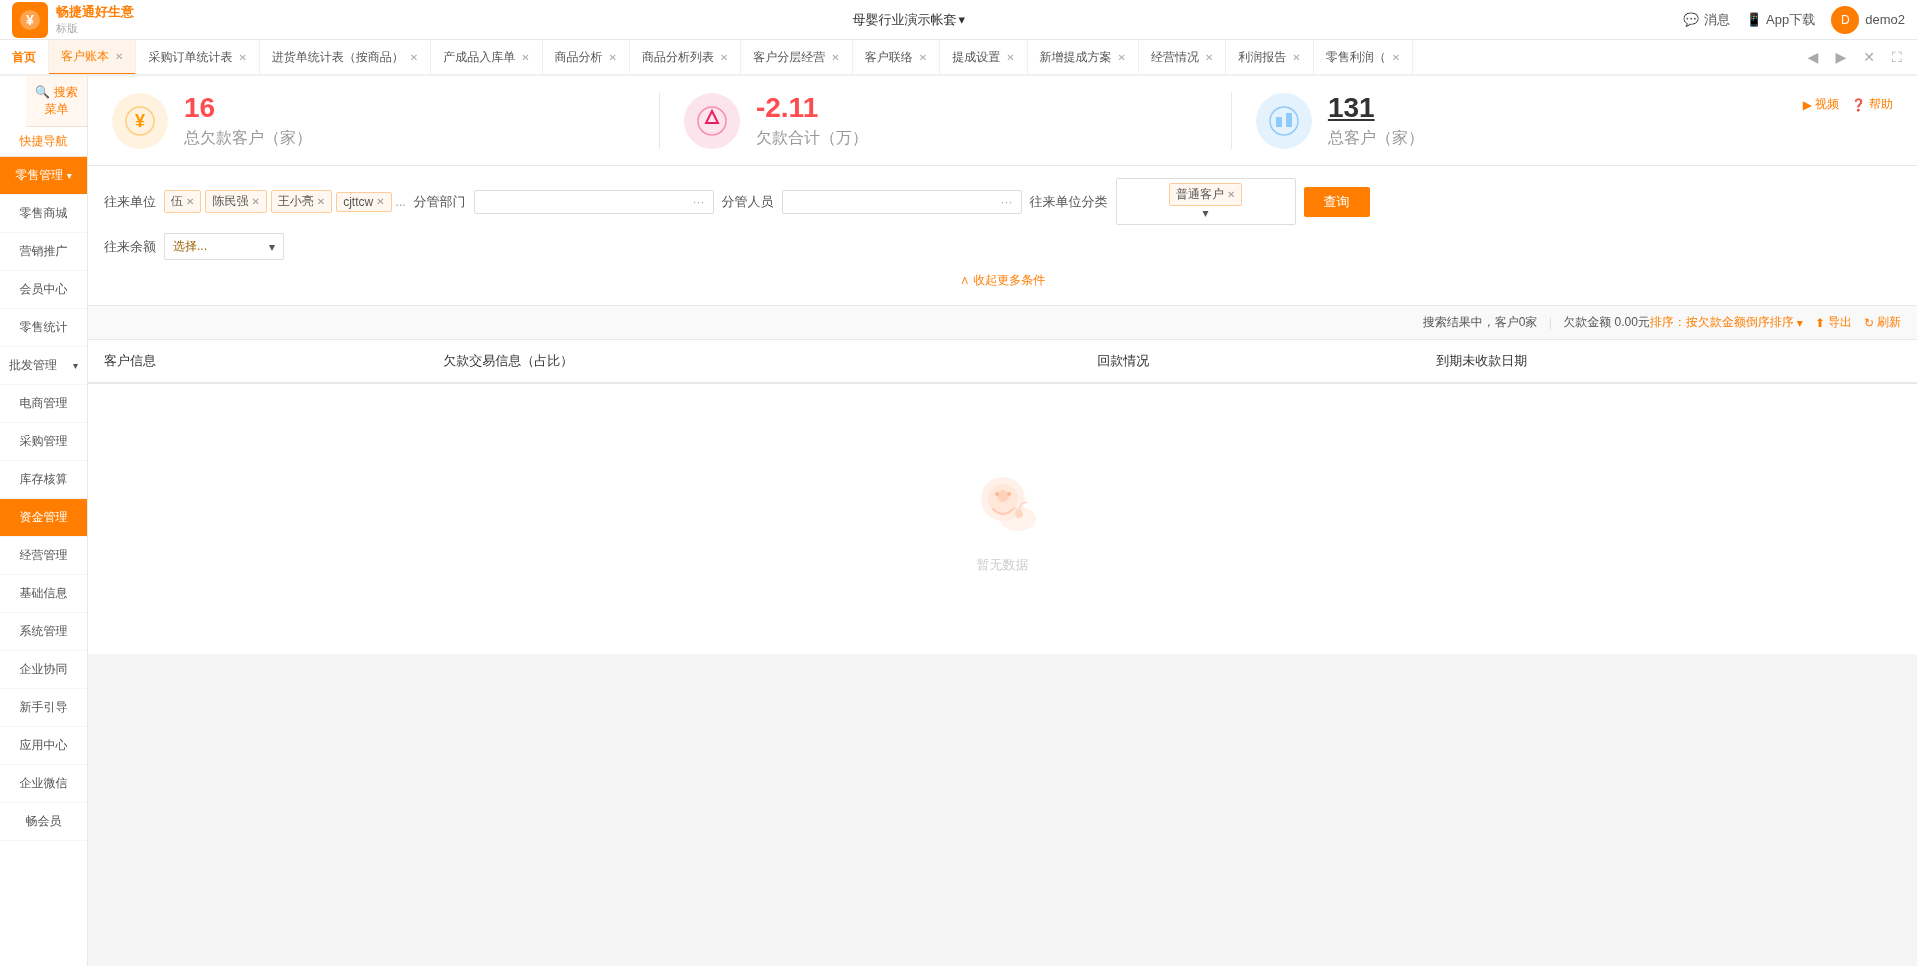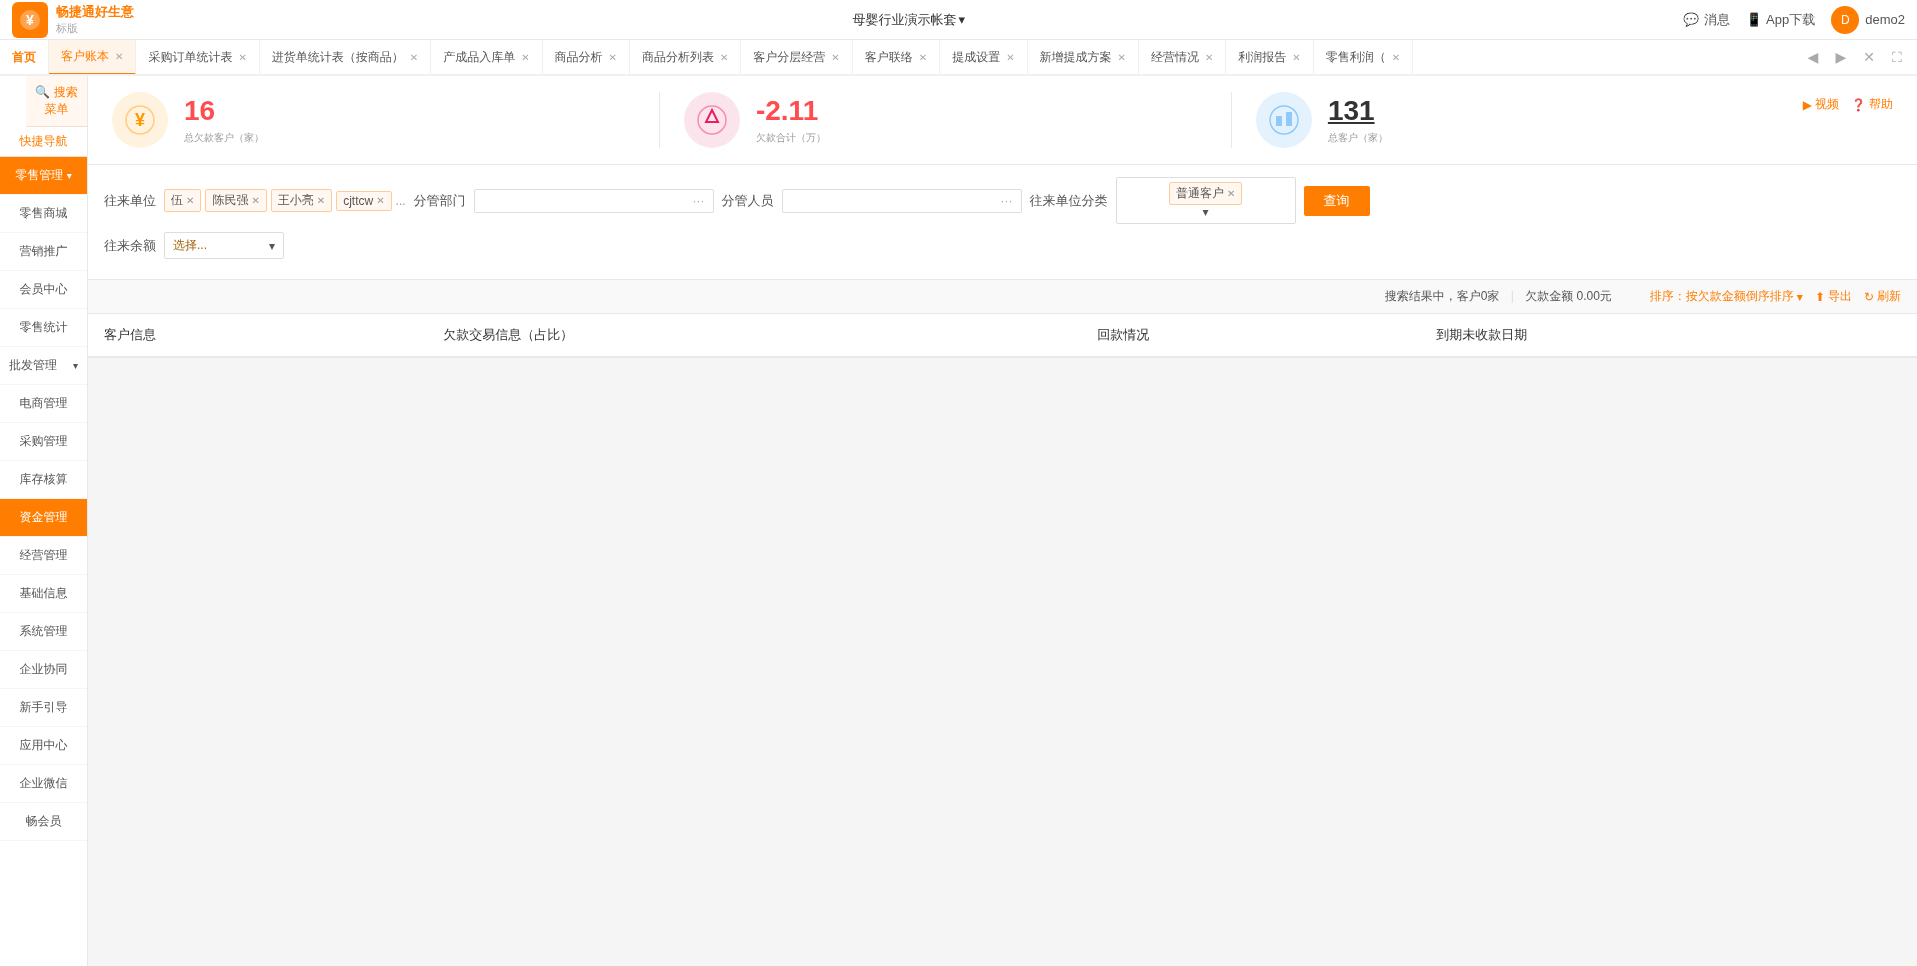--- a/index.html
+++ b/index.html
@@ -134,21 +134,21 @@
       justify-content: center;
       font-size: 28px;
     }
     .stat-icon.orange { background: #fff3e0; color: #ff9800; }
     .stat-icon.pink { background: #fce4ec; color: #e91e63; }
     .stat-icon.blue { background: #e3f2fd; color: #2196f3; }
     .stat-info {}
     .stat-value { font-size: 28px; font-weight: bold; color: #ff4d4f; }
     .stat-value.negative { color: #ff4d4f; }
     .stat-value.dark { color: #333; font-weight: bold; text-decoration: underline; }
-    .stat-label { font-size: 10px; color: #999; margin-top: 4px; }
+    .stat-label { font-size: 16px; color: #999; margin-top: 4px; }
     .stat-right-btns { display: flex; gap: 12px; font-size: 12px; color: #ff7d00; margin-left: auto; align-self: flex-start; padding-top: 4px; }
     .stat-right-btns span { cursor: pointer; display: flex; align-items: center; gap: 3px; }
 
     
     .filter-area {
       background: #fff;
       padding: 12px 16px;
       border-bottom: 1px solid #e8e8e8;
     }
     .filter-row {
@@ -222,21 +222,21 @@
     .result-bar {
       background: #f9f9f9;
       padding: 8px 16px;
       display: flex;
       align-items: center;
       justify-content: flex-end;
       font-size: 12px;
       color: #555;
       border-bottom: 1px solid #e8e8e8;
     }
-    .result-actions { display: flex; gap: 12px; align-items: center; color: #555; margin-left: 38px; }
+    .result-actions { display: flex; gap: 12px; align-items: center; color: #555; }
     .result-actions span { cursor: pointer; color: #ff7d00; display: flex; align-items: center; gap: 3px; }
 
     
     .data-table {
       background: #fff;
       width: 100%;
       border-collapse: collapse;
     }
     .data-table thead tr {
       background: #fff;
@@ -542,20 +542,21 @@
       </div>
 
       <div class="filter-row">
         <span class="filter-label">往来余额</span>
         <div class="filter-select" style="min-width:120px;">
           <span style="color:#a16207;">选择...</span>
           <span>▾</span>
         </div>
       </div>
 
+      <div class="filter-collapse">∧ 收起更多条件</div>
     </div>
 
     <div class="result-bar">
       <div>
         <span>搜索结果中，客户0家</span>
         <span style="margin:0 8px;color:#ddd;">|</span>
         <span>欠款金额 0.00元</span>
       </div>
       <div class="result-actions">
         <span>
@@ -580,16 +581,32 @@
             <th>客户信息</th>
             <th>欠款交易信息（占比）</th>
             <th>回款情况</th>
             <th>到期未收款日期</th>
           </tr>
         </thead>
         <tbody>
         </tbody>
       </table>
 
+      <div class="empty-state">
+        <svg class="empty-icon" viewBox="0 0 80 80" xmlns="http://www.w3.org/2000/svg">
+          <circle cx="40" cy="35" r="22" fill="#ffddcc" opacity="0.7"></circle>
+          <circle cx="40" cy="35" r="15" fill="#ffccaa" opacity="0.5"></circle>
+          <ellipse cx="55" cy="55" rx="18" ry="12" fill="#ffddcc" opacity="0.6"></ellipse>
+          <circle cx="40" cy="32" r="6" fill="#ffaa80" opacity="0.8"></circle>
+          <path d="M30 45 Q40 55 50 45" stroke="#ffaa80" stroke-width="2" fill="none" stroke-linecap="round"></path>
+          <circle cx="34" cy="30" r="2" fill="#ff8855"></circle>
+          <circle cx="46" cy="30" r="2" fill="#ff8855"></circle>
+          <circle cx="56" cy="50" r="4" fill="#ffbb99"></circle>
+          <line x1="56" y1="46" x2="58" y2="40" stroke="#ffbb99" stroke-width="1.5"></line>
+          <line x1="58" y1="40" x2="64" y2="38" stroke="#ffbb99" stroke-width="1.5"></line>
+          <line x1="56" y1="46" x2="50" y2="44" stroke="#ffbb99" stroke-width="1.5"></line>
+        </svg>
+        <span>暂无数据</span>
+      </div>
     </div>
 
   </div>
 </div>
 
 </body></html>

